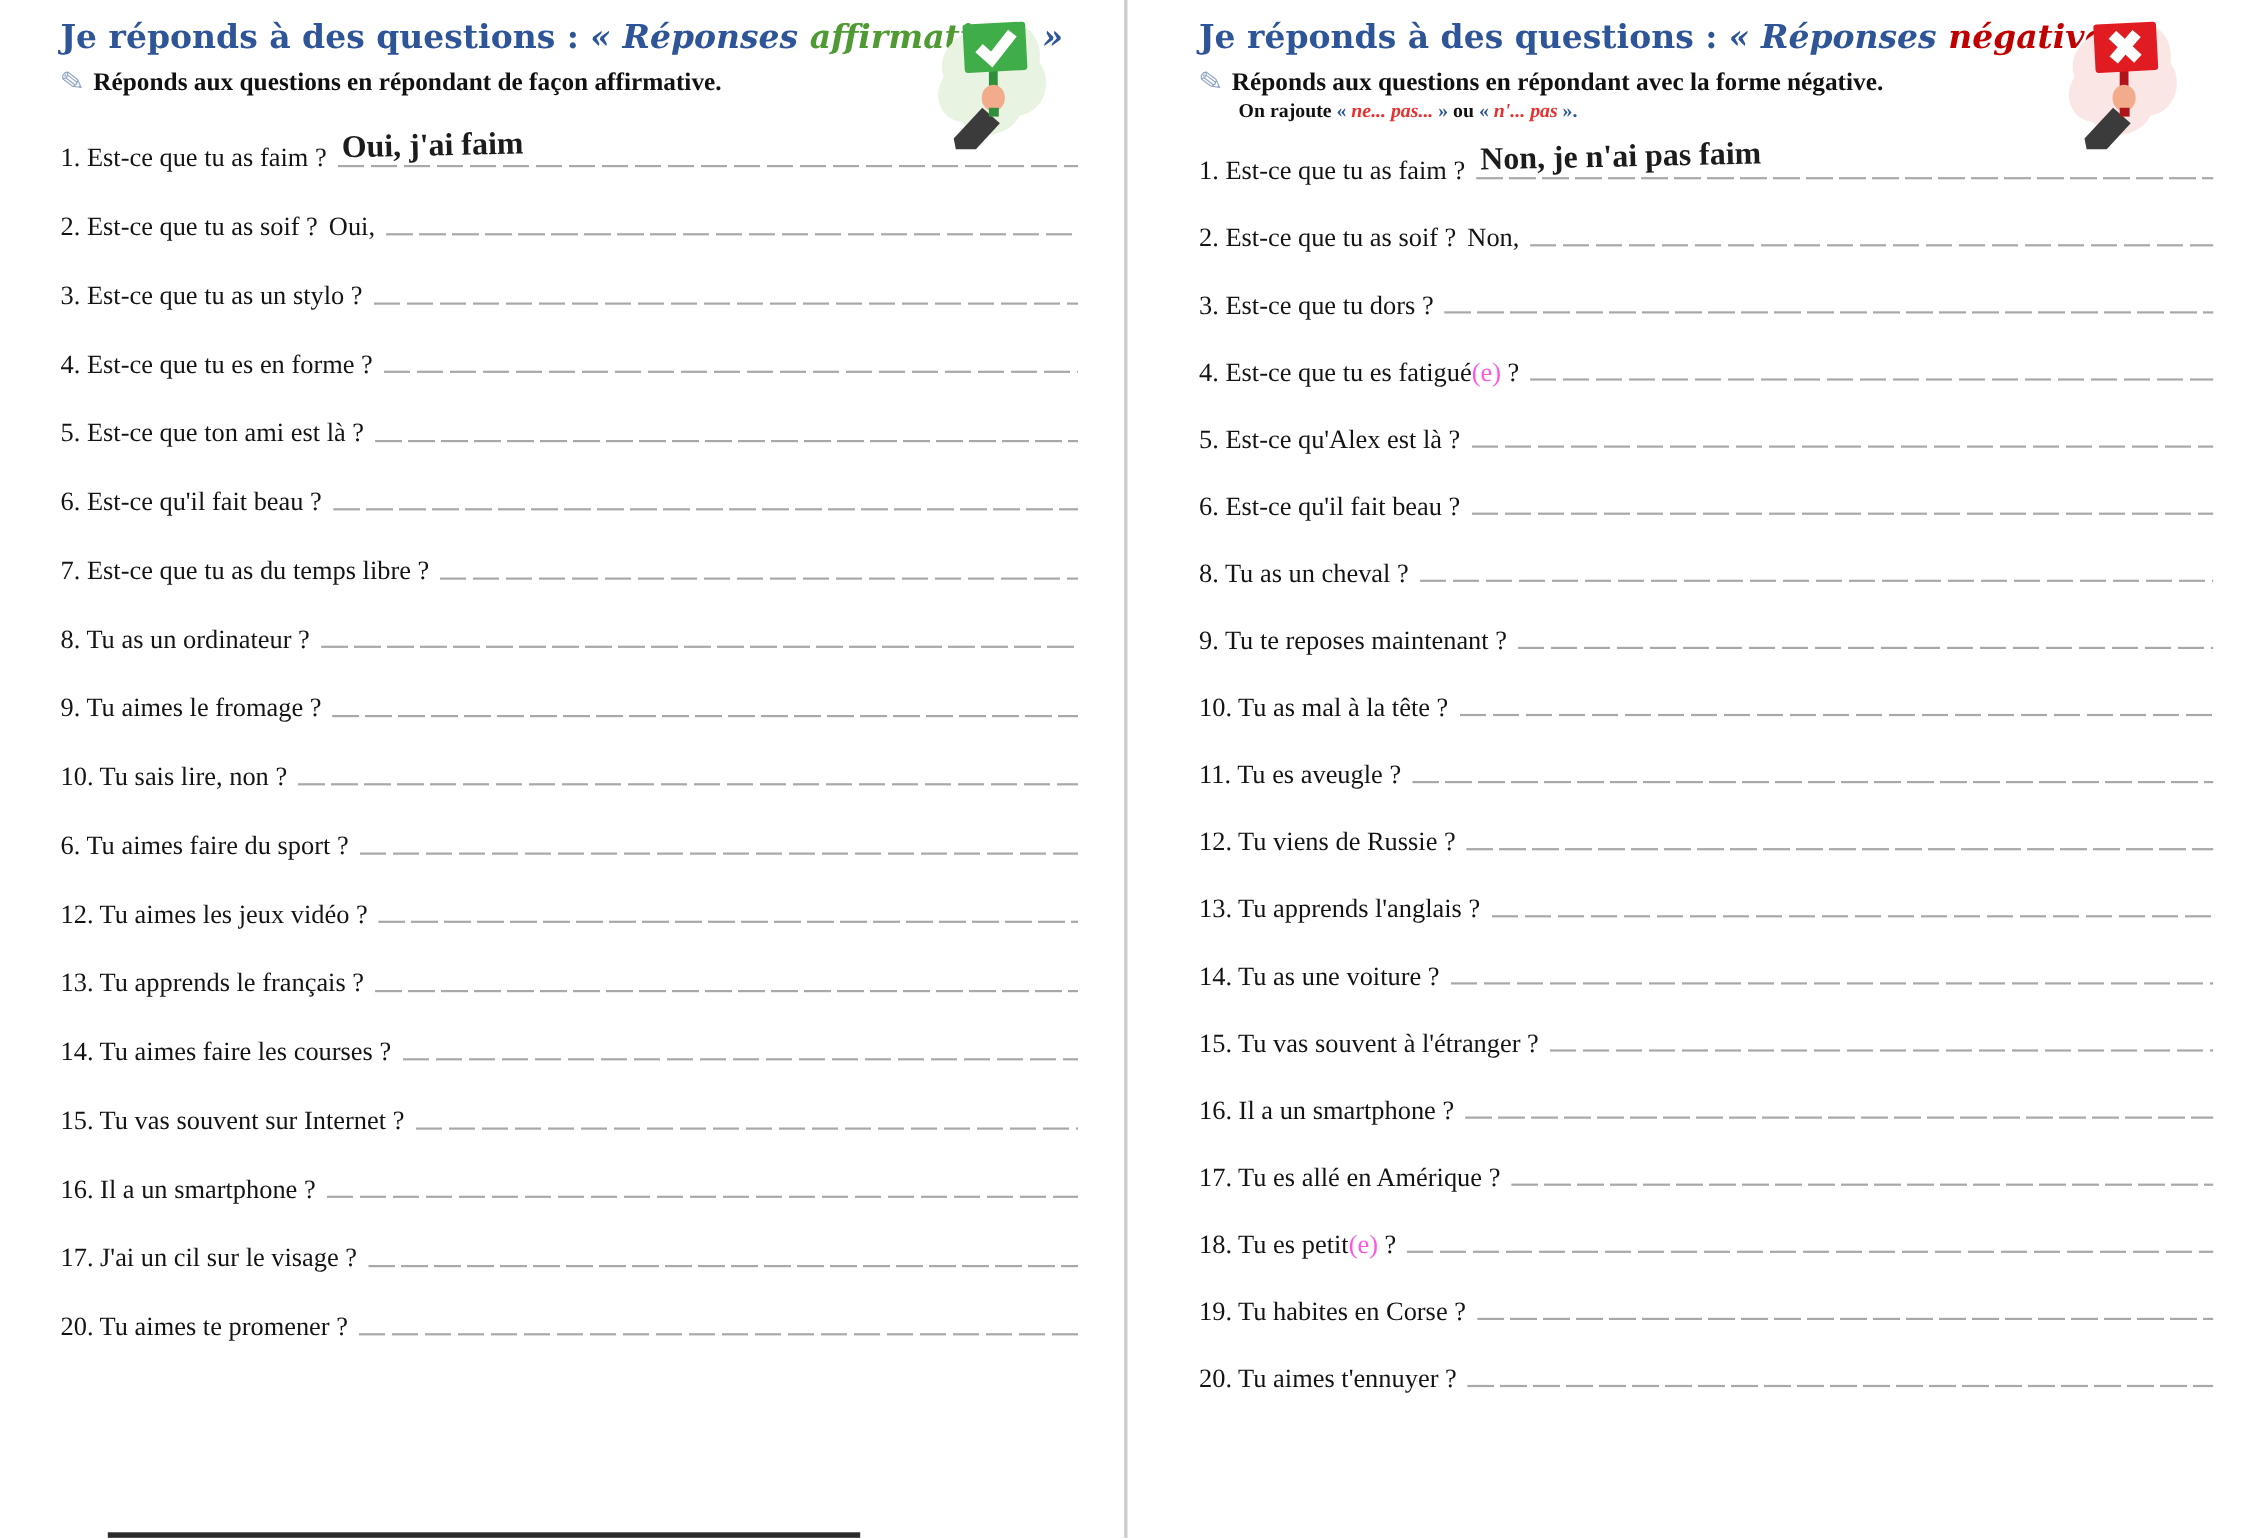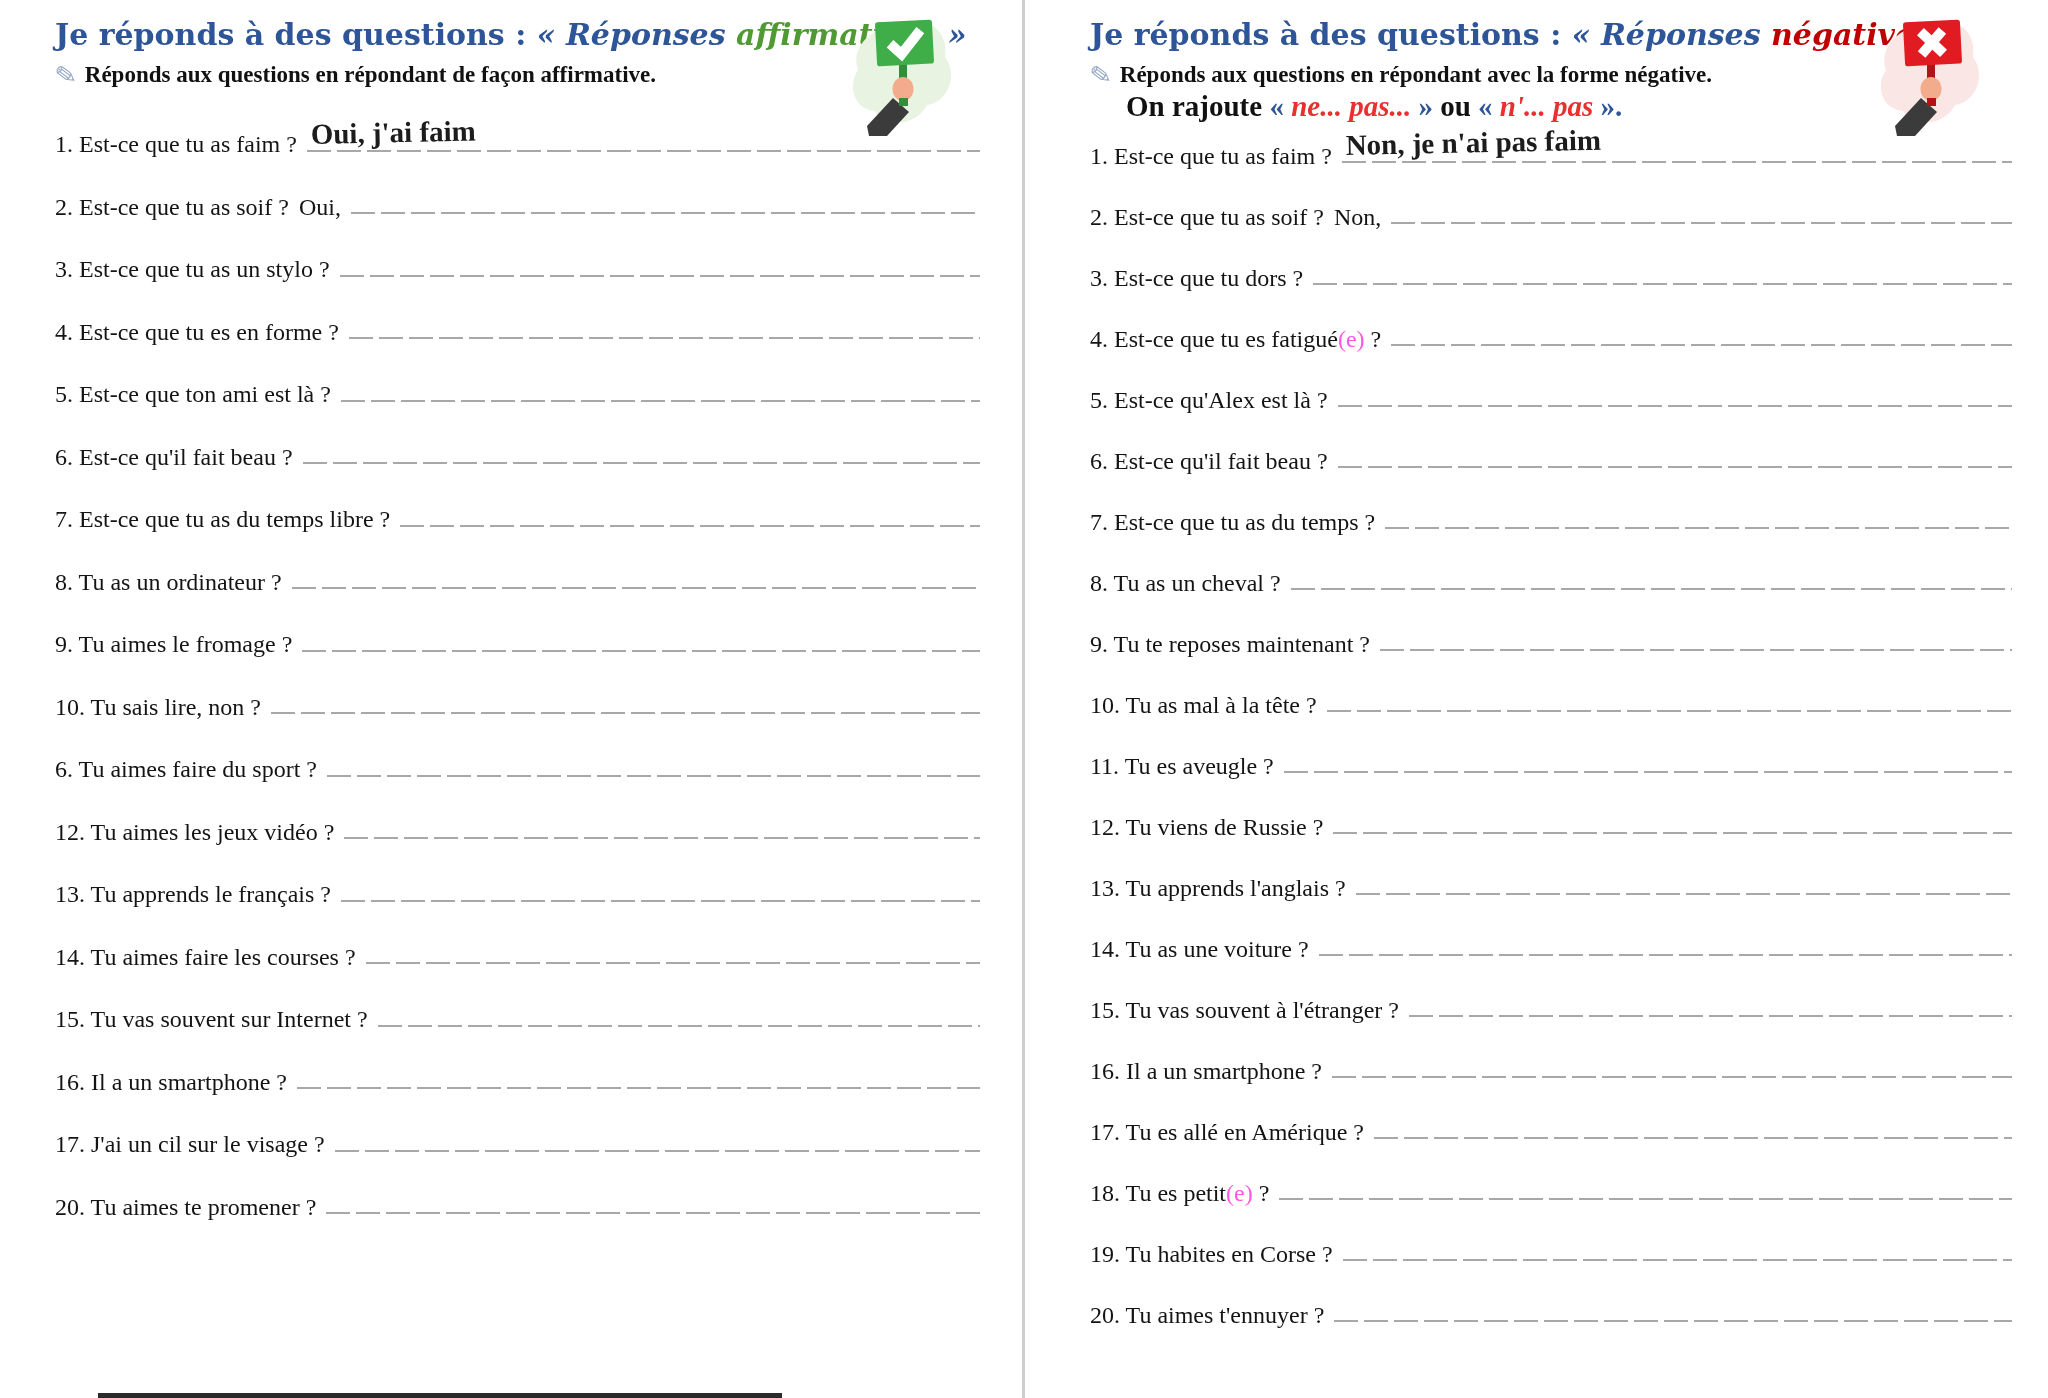--- a/index.html
+++ b/index.html
@@ -25,21 +25,21 @@
 
   .instr{
     margin-top:8px;display:flex;align-items:center;gap:8px;
     font-weight:bold;font-size:23px;color:#111;
   }
   .pencil{
     font-family:"DejaVu Sans", sans-serif;color:#93a6c2;font-size:26px;
     display:inline-block;transform:rotate(-8deg);line-height:1;
   }
   .note{
-    margin-top:2px;padding-left:36px;font-weight:bold;font-size:29px;color:#111;
+    margin-top:2px;padding-left:36px;font-weight:bold;font-size:18px;color:#111;
     min-height:4px;
   }
   .np-plain{color:#111;}
   .np-quote{color:#2e5597;}
   .np-neg{color:#e8302f;font-style:italic;}
 
   .questions{position:absolute;left:0;right:0;}
   .page-0 .questions{top:97px;}
   .page-1 .questions{top:110px;}
   .qrow{display:flex;align-items:flex-end;}
@@ -198,24 +198,20 @@
       </div>
       <div class="qrow">
         <span class="qtext"><span>5. Est-ce qu'Alex est là ?</span></span>
         <span class="qline"></span>
       </div>
       <div class="qrow">
         <span class="qtext"><span>6. Est-ce qu'il fait beau ?</span></span>
         <span class="qline"></span>
       </div>
       <div class="qrow">
-        <span class="qtext"><span>7. Est-ce que tu as du temps ?</span></span>
-        <span class="qline"></span>
-      </div>
-      <div class="qrow">
         <span class="qtext"><span>8. Tu as un cheval ?</span></span>
         <span class="qline"></span>
       </div>
       <div class="qrow">
         <span class="qtext"><span>9. Tu te reposes maintenant ?</span></span>
         <span class="qline"></span>
       </div>
       <div class="qrow">
         <span class="qtext"><span>10. Tu as mal à la tête ?</span></span>
         <span class="qline"></span>

